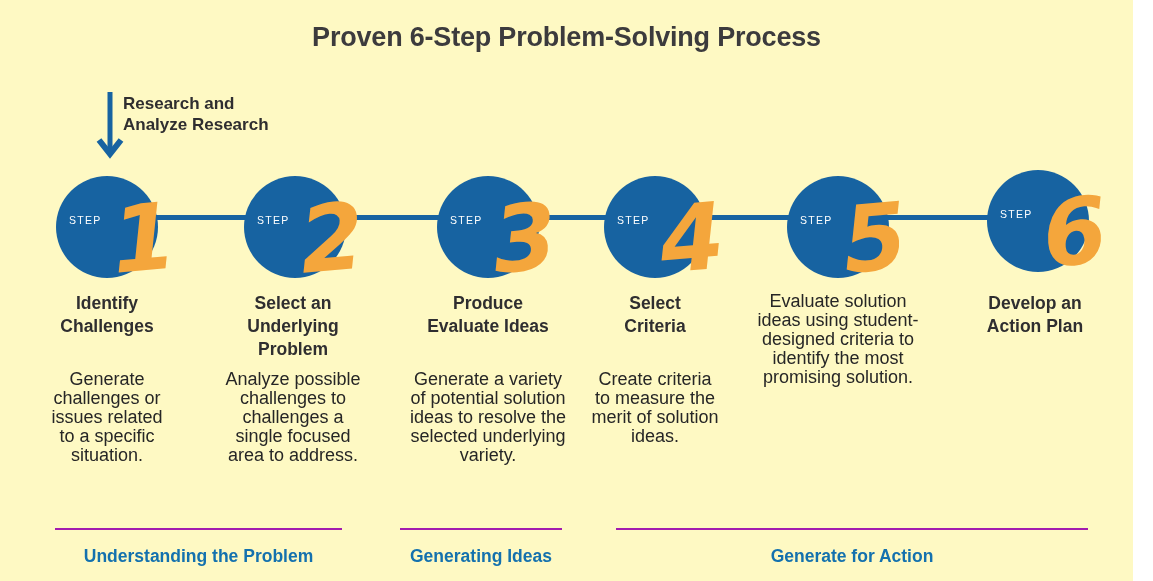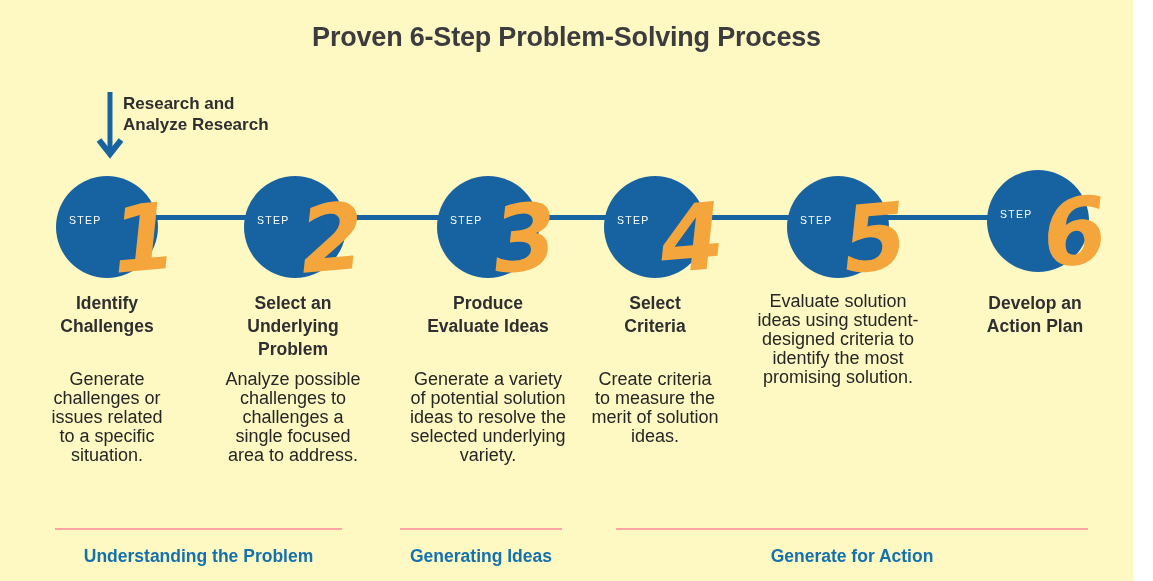--- a/index.html
+++ b/index.html
@@ -61,21 +61,21 @@
   }
   .col-1{left:27px;width:160px}  .col-1 .step-title{max-width:140px} .col-1 .step-desc{max-width:128px}
   .col-2{left:208px;width:170px} .col-2 .step-title{max-width:118px} .col-2 .step-desc{max-width:152px}
   .col-3{left:398px;width:180px} .col-3 .step-title{max-width:140px} .col-3 .step-desc{max-width:162px}
   .col-4{left:575px;width:160px} .col-4 .step-title{max-width:90px}  .col-4 .step-desc{max-width:128px}
   .col-5{left:743px;width:190px} .col-5 .step-title{max-width:160px} .col-5 .step-desc{max-width:164px}
   .col-6{left:940px;width:190px} .col-6 .step-title{max-width:128px} .col-6 .step-desc{max-width:176px}
   
   .phase{
     position:absolute;top:528px;
-    border-top:2px solid #fca5a5;
+    border-top:2px solid #a21caf;
     padding-top:16px;text-align:center;
   }
   .phase-label{
     font-size:17.5px;font-weight:700;color:#1471ae;
   }
   .phase-1{left:55px;width:287px}
   .phase-2{left:400px;width:162px}
   .phase-3{left:616px;width:472px}
 </style>
 </head>

